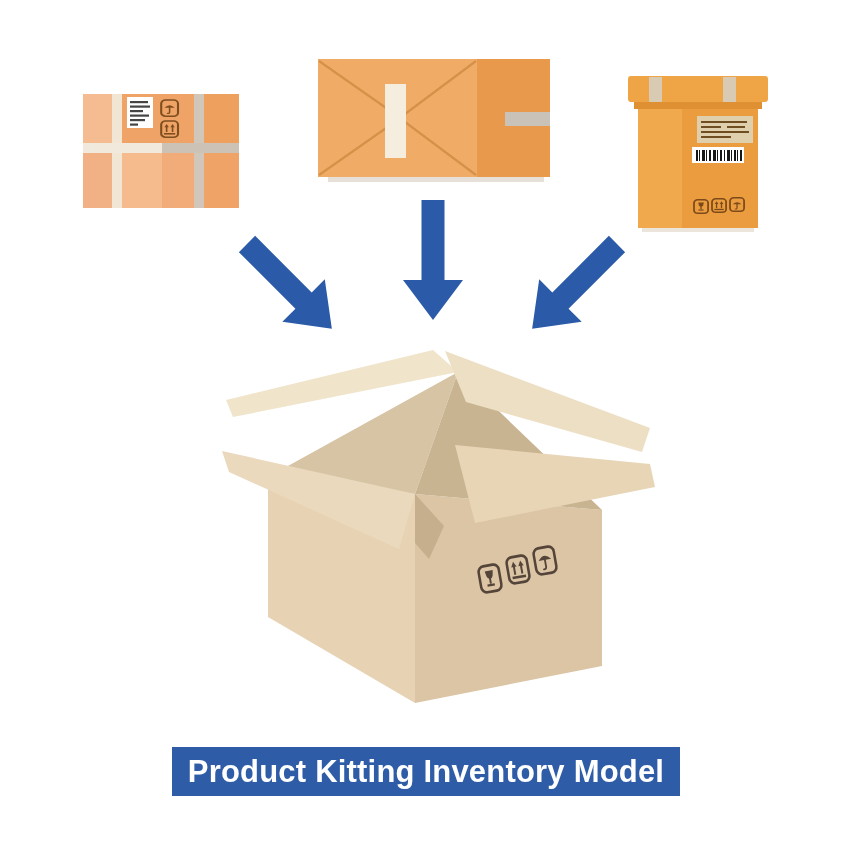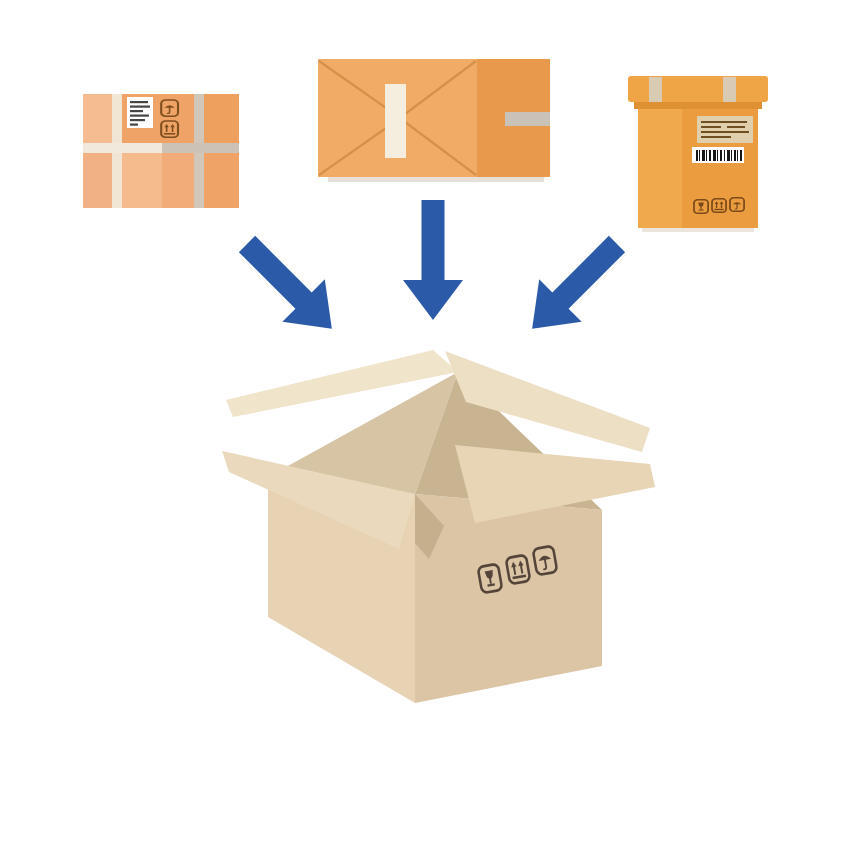--- a/index.html
+++ b/index.html
@@ -131,13 +131,16 @@
     <polygon points="433,350 226,400 233,417 458,372" fill="#F0E4CA"></polygon>
     <polygon points="445,351 650,428 642,452 466,402" fill="#ECDFC3"></polygon>
     <polygon points="222,451 415,494 399,549 229,472" fill="#EAD9BC"></polygon>
     <polygon points="415,494 444,526 429,559 415,543" fill="#C5AF8C"></polygon>
     <use href="#stamp-fragile" transform="translate(476,566) rotate(-10) scale(0.97,1.05)" style="color:#54443A"></use>
     <use href="#stamp-this-way-up" transform="translate(504,557) rotate(-10) scale(0.97,1.05)" style="color:#54443A"></use>
     <use href="#stamp-keep-dry" transform="translate(531,548) rotate(-10) scale(0.97,1.05)" style="color:#54443A"></use>
   </g>
 </svg>
 
+<div class="banner">
+  <span>Product Kitting Inventory Model</span>
+</div>
 </div>
 
 </body></html>

